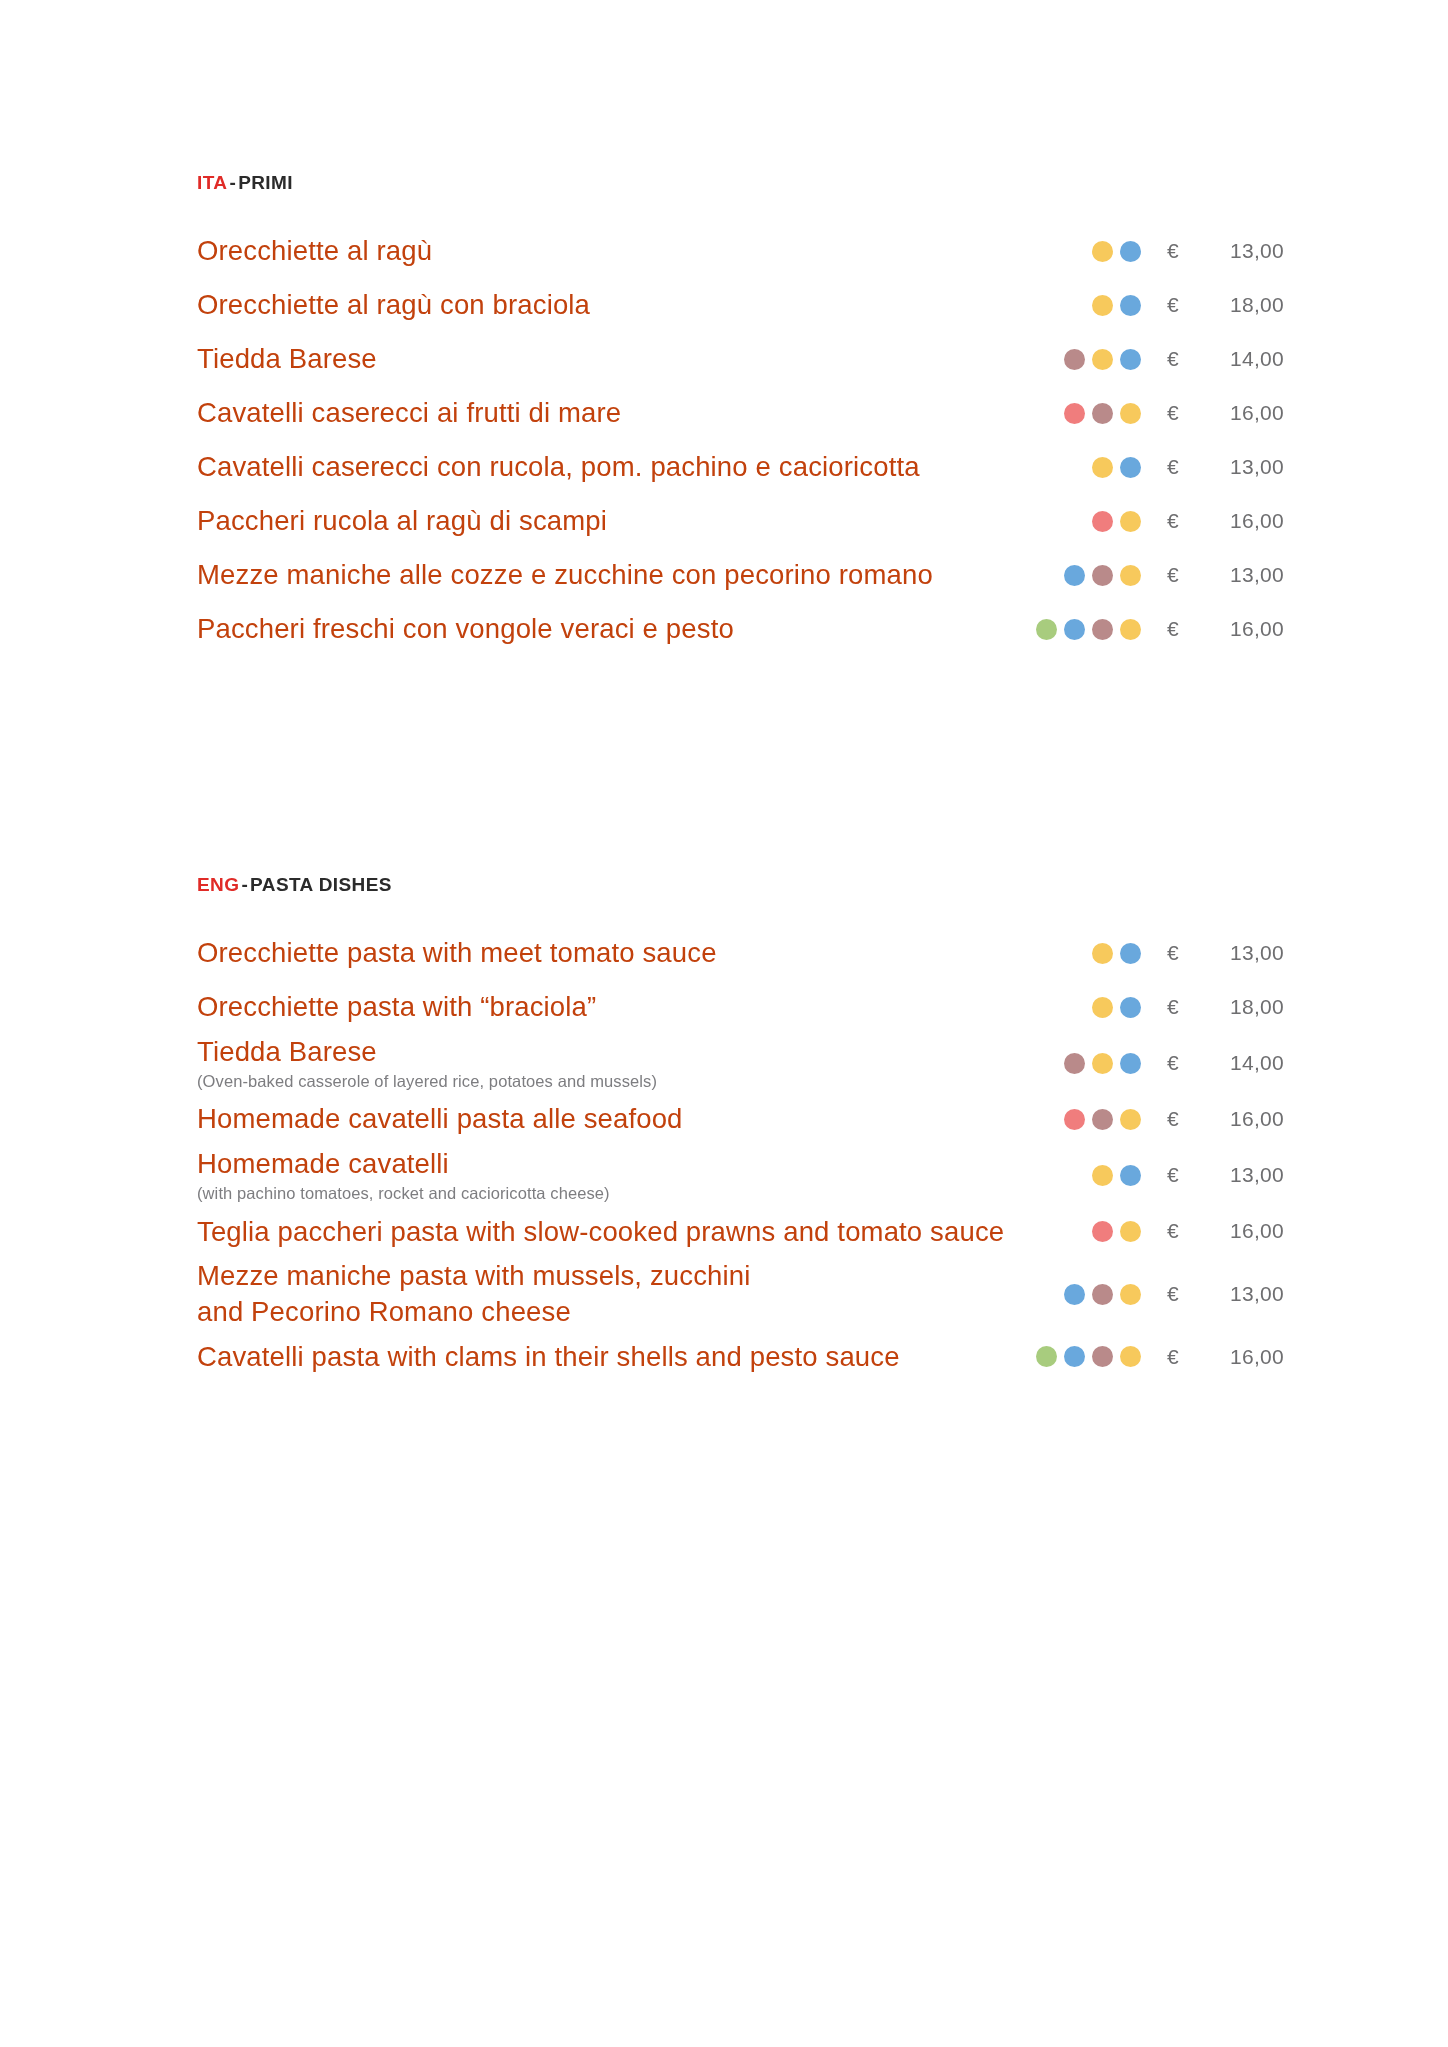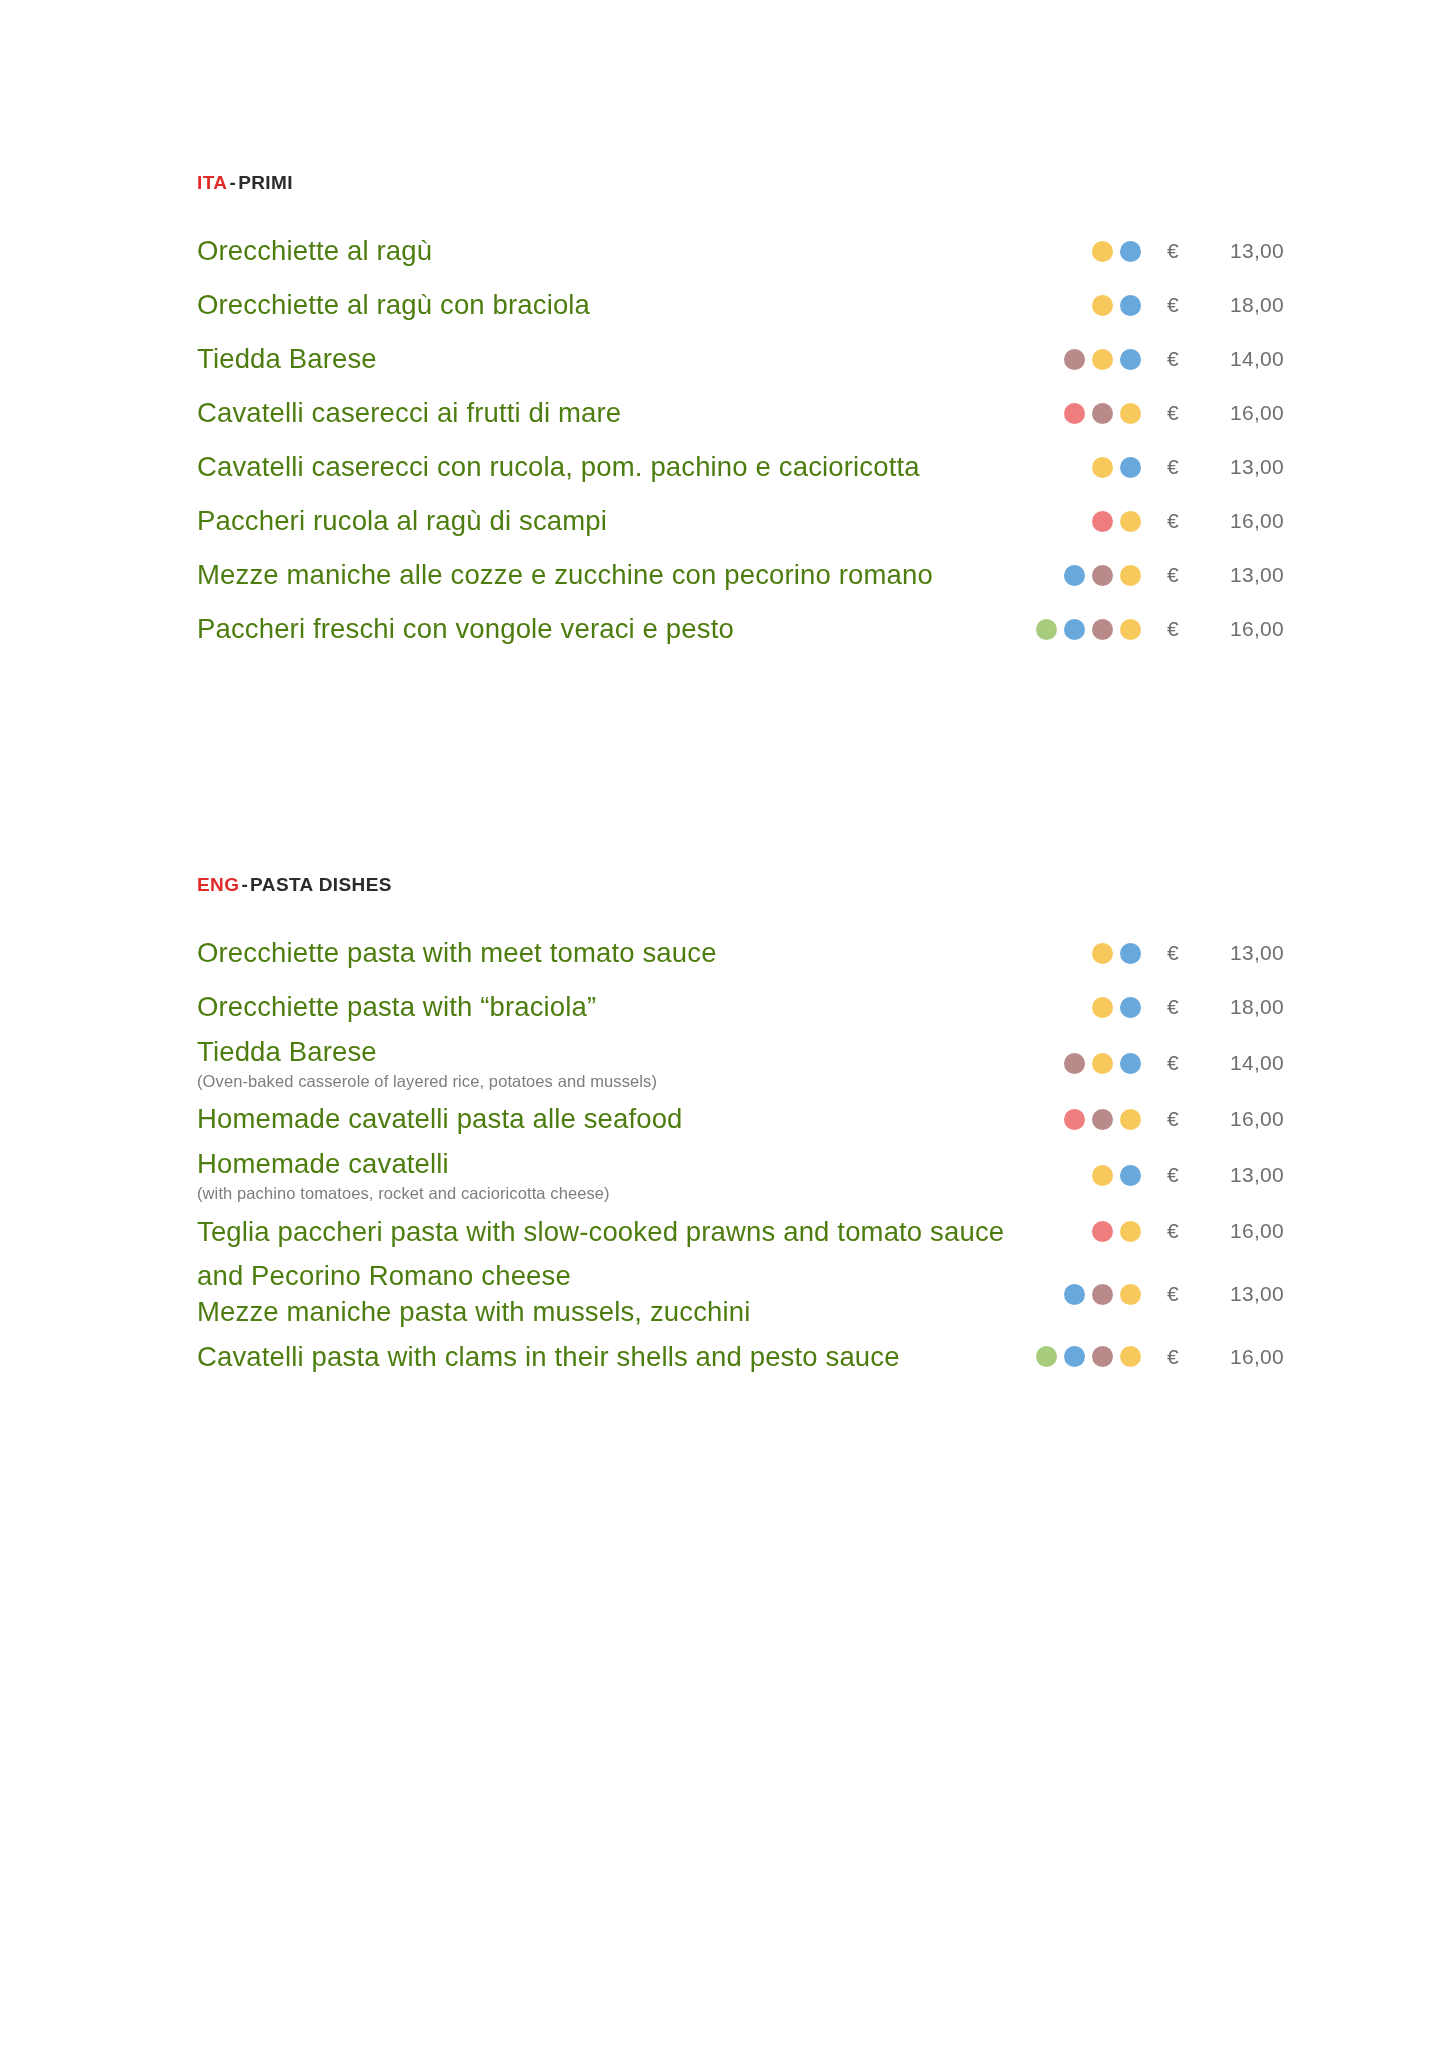--- a/index.html
+++ b/index.html
@@ -47,21 +47,21 @@
     min-width: 0;
     padding-right: 14px;
   }
 
   .dish-title {
     font-family: "Liberation Sans", sans-serif;
     font-weight: 300;
     font-size: 27.5px;
     line-height: 1.30;
     letter-spacing: 0.15px;
-    color: #4d7c0f;
+    color: #c2410c;
     white-space: nowrap;
   }
 
   .dish-sub {
     font-family: "Liberation Sans", sans-serif;
     font-weight: 300;
     font-size: 16.5px;
     line-height: 1.30;
     letter-spacing: 0.1px;
     color: #7d7d80;
@@ -294,22 +294,22 @@
         </div>
         <div class="dots">
           <span class="dot" style="background: rgb(240, 125, 125);"></span>
           <span class="dot" style="background: rgb(247, 201, 92);"></span>
         </div>
         <div class="price-euro">€</div>
         <div class="price-value">16,00</div>
       </div>
       <div class="menu-row">
         <div class="row-name">
+          <div class="dish-title">Mezze maniche pasta with mussels, zucchini</div>
           <div class="dish-title">and Pecorino Romano cheese</div>
-          <div class="dish-title">Mezze maniche pasta with mussels, zucchini</div>
         </div>
         <div class="dots">
           <span class="dot" style="background: rgb(105, 168, 221);"></span>
           <span class="dot" style="background: rgb(185, 138, 138);"></span>
           <span class="dot" style="background: rgb(247, 201, 92);"></span>
         </div>
         <div class="price-euro">€</div>
         <div class="price-value">13,00</div>
       </div>
       <div class="menu-row">

